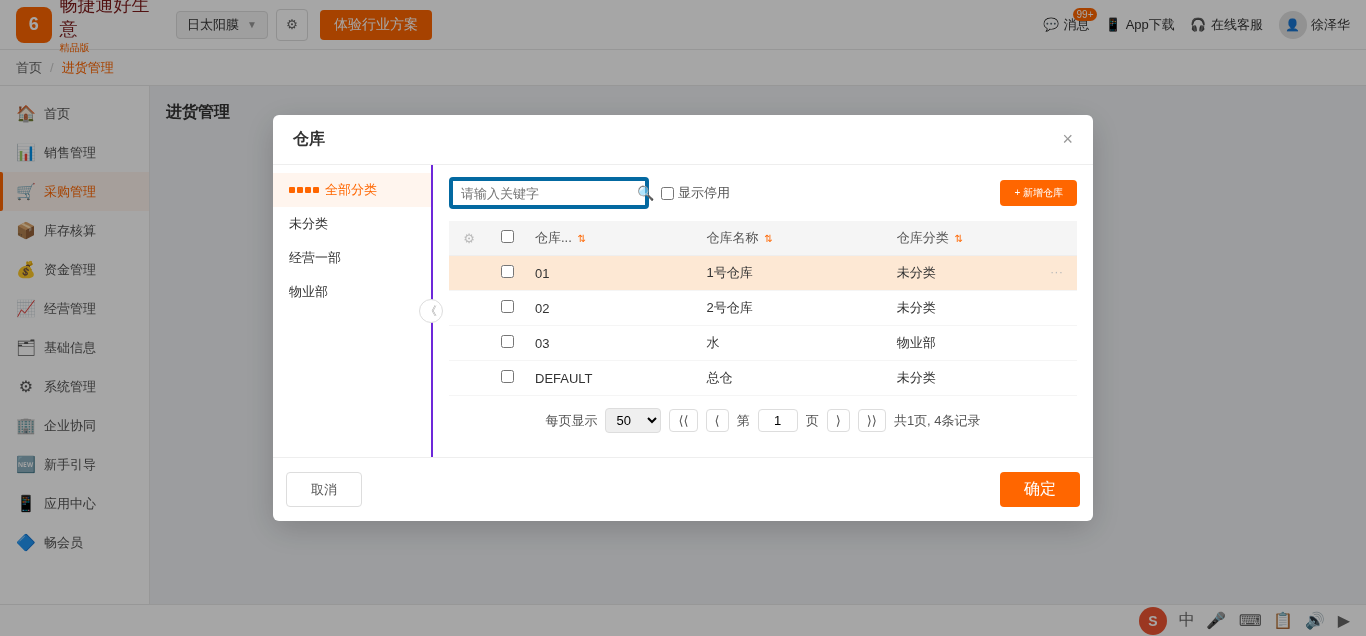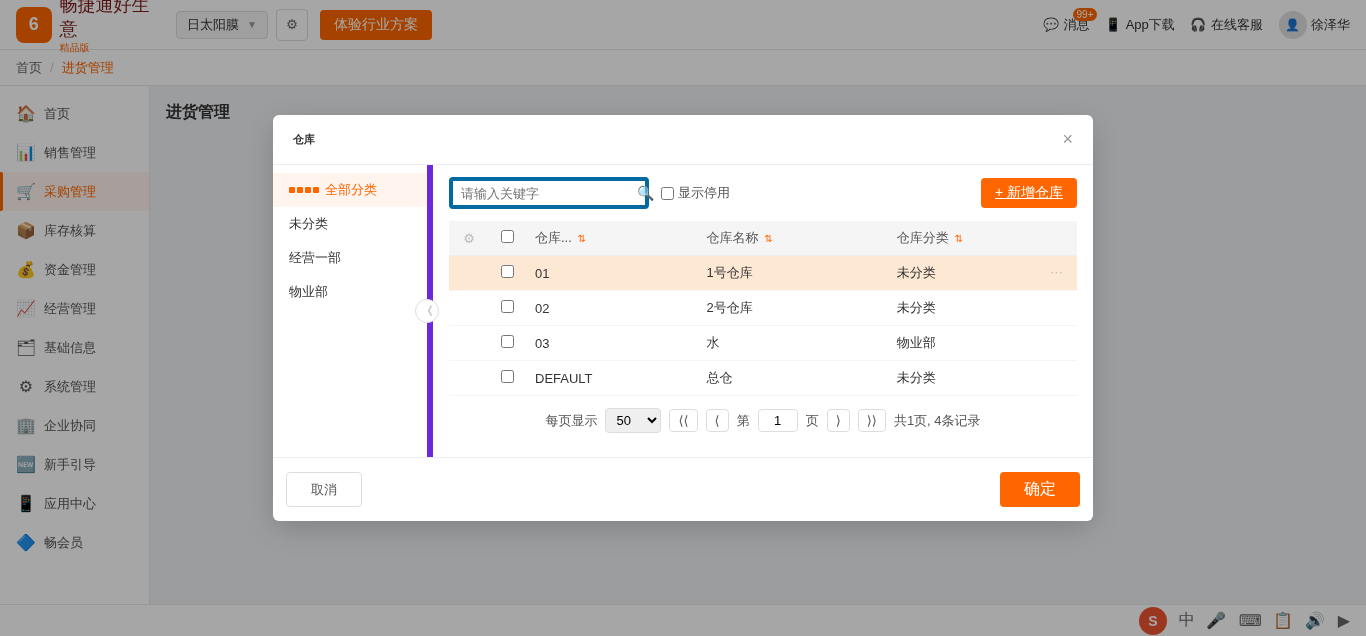--- a/index.html
+++ b/index.html
@@ -123,31 +123,31 @@
     .modal {
       background: #fff; border-radius: 6px; width: 820px;
       box-shadow: 0 8px 32px rgba(0,0,0,0.18);
       display: flex; flex-direction: column;
       max-height: 560px;
     }
     .modal-header {
       display: flex; align-items: center; justify-content: space-between;
       padding: 14px 20px; border-bottom: 1px solid #eee;
     }
-    .modal-title { font-size: 11px; font-weight: bold; color: #333; }
+    .modal-title { font-size: 16px; font-weight: bold; color: #333; }
     .modal-close {
       background: none; border: none; font-size: 18px; color: #999; cursor: pointer;
     }
     .modal-body {
       display: flex; flex: 1; overflow: hidden;
     }
 
     
     .cat-sidebar {
-      width: 160px; border-right: 6px solid #6d28d9; padding: 8px 0;
+      width: 160px; border-right: 2px solid #6d28d9; padding: 8px 0;
       flex-shrink: 0; position: relative;
     }
     .cat-collapse-btn {
       position: absolute; right: -12px; top: 50%; transform: translateY(-50%);
       width: 24px; height: 24px; background: #fff; border: 1px solid #ddd;
       border-radius: 50%; display: flex; align-items: center; justify-content: center;
       cursor: pointer; font-size: 12px; color: #999; z-index: 2;
     }
     .cat-item {
       display: flex; align-items: center; gap: 6px;
@@ -174,22 +174,22 @@
       border: none; outline: none; font-size: 13px; flex: 1; color: #999;
     }
     .search-box .search-icon { color: #bbb; font-size: 14px; cursor: pointer; }
     .show-disabled {
       display: flex; align-items: center; gap: 4px; color: #555; font-size: 13px; cursor: pointer;
     }
     .show-disabled input[type=checkbox] { accent-color: #f60; }
     .add-btn {
       margin-left: auto;
       background: #f60; color: #fff; border: none; border-radius: 4px;
-      padding: 6px 14px; cursor: pointer; font-size: 14px;
-      display: flex; align-items: center; gap: 4px; text-decoration: underline;
+      padding: 6px 14px; cursor: pointer; font-size: 10px;
+      display: flex; align-items: center; gap: 4px;
     }
 
     
     .data-table { width: 100%; border-collapse: collapse; font-size: 13px; }
     .data-table th {
       background: #f5f5f5; padding: 8px 10px; text-align: left;
       border-bottom: 1px solid #eee; color: #555; font-weight: 500;
     }
     .data-table td {
       padding: 8px 10px; border-bottom: 1px solid #f5f5f5; color: #333;

